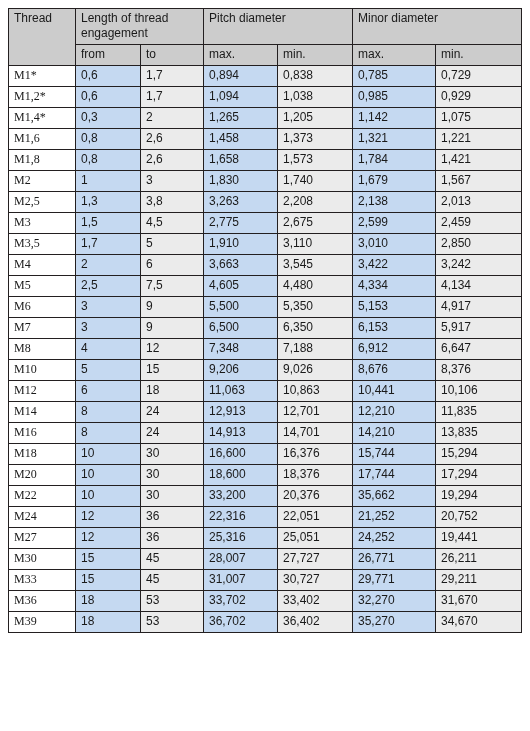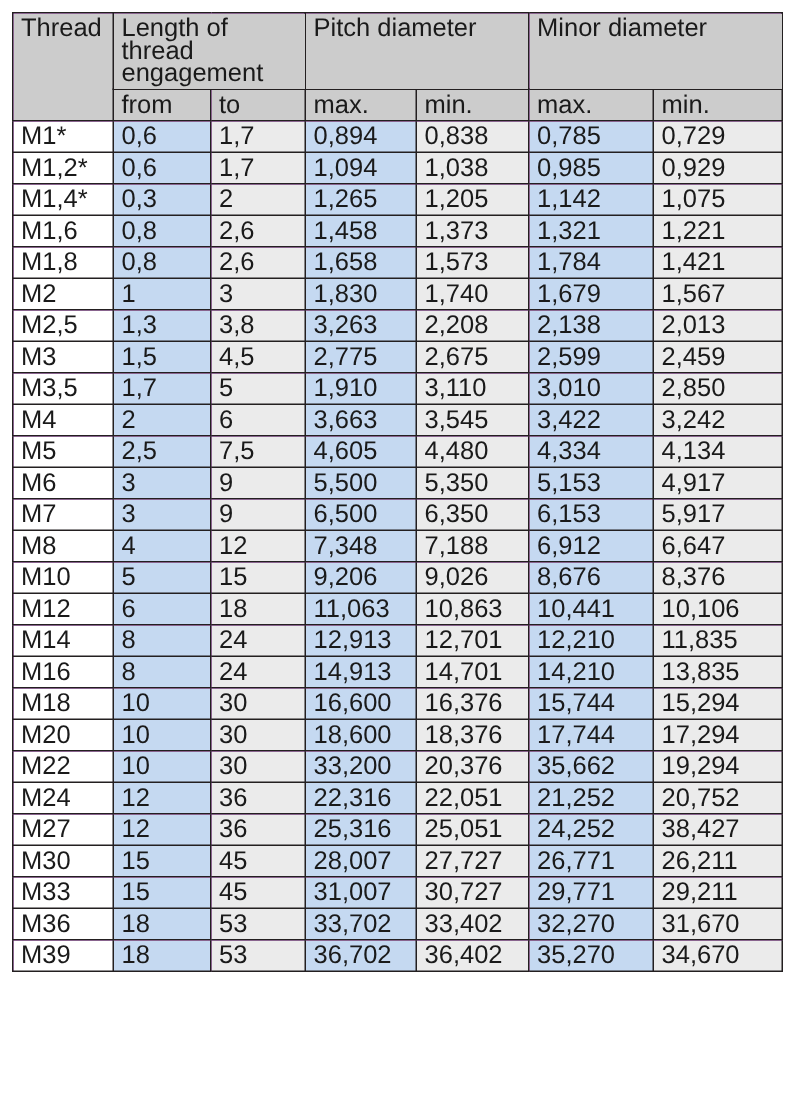--- a/index.html
+++ b/index.html
@@ -18,22 +18,22 @@
   #table-wrap {
     position: absolute;
     left: 8px;
     top: 8px;
     width: 513px;
   }
   table.thread-table {
     border-collapse: collapse;
     table-layout: fixed;
     width: 513px;
-    font-size: 17px;
-    background: #f0abfc;
+    font-size: 12px;
+    background: #8b5cf6;
   }
   table.thread-table col.c-thread   { width: 67px; }
   table.thread-table col.c-from     { width: 65px; }
   table.thread-table col.c-to       { width: 63px; }
   table.thread-table col.c-pmax     { width: 74px; }
   table.thread-table col.c-pmin     { width: 75px; }
   table.thread-table col.c-mmax     { width: 83px; }
   table.thread-table col.c-mmin     { width: 86px; }
 
   table.thread-table td,
@@ -68,21 +68,21 @@
     background: #cccccc;
     height: 25px;
     padding-top: 5px;
     border-top: 1px solid #231f20;
   }
   th.hd-thread {
     height: 117px;
     padding-top: 4px;
   }
   
-  td.c-label { background: #ffffff; }
+  td.c-label { background: #ffffff; font-family: Liberation Serif, serif; }
   td.c-blue  { background: #c5d9f1; }
   td.c-gray  { background: #ebebeb; }
 </style>
 </head>
 <body>
 
 <div id="table-wrap">
   <table class="thread-table">
     <colgroup>
       <col class="c-thread">
@@ -316,21 +316,21 @@
           <td class="c-blue">21,252</td>
           <td class="c-gray">20,752</td>
         </tr>
         <tr>
           <td class="c-label">M27</td>
           <td class="c-blue">12</td>
           <td class="c-gray">36</td>
           <td class="c-blue">25,316</td>
           <td class="c-gray">25,051</td>
           <td class="c-blue">24,252</td>
-          <td class="c-gray">38,427</td>
+          <td class="c-gray">19,441</td>
         </tr>
         <tr>
           <td class="c-label">M30</td>
           <td class="c-blue">15</td>
           <td class="c-gray">45</td>
           <td class="c-blue">28,007</td>
           <td class="c-gray">27,727</td>
           <td class="c-blue">26,771</td>
           <td class="c-gray">26,211</td>
         </tr>

